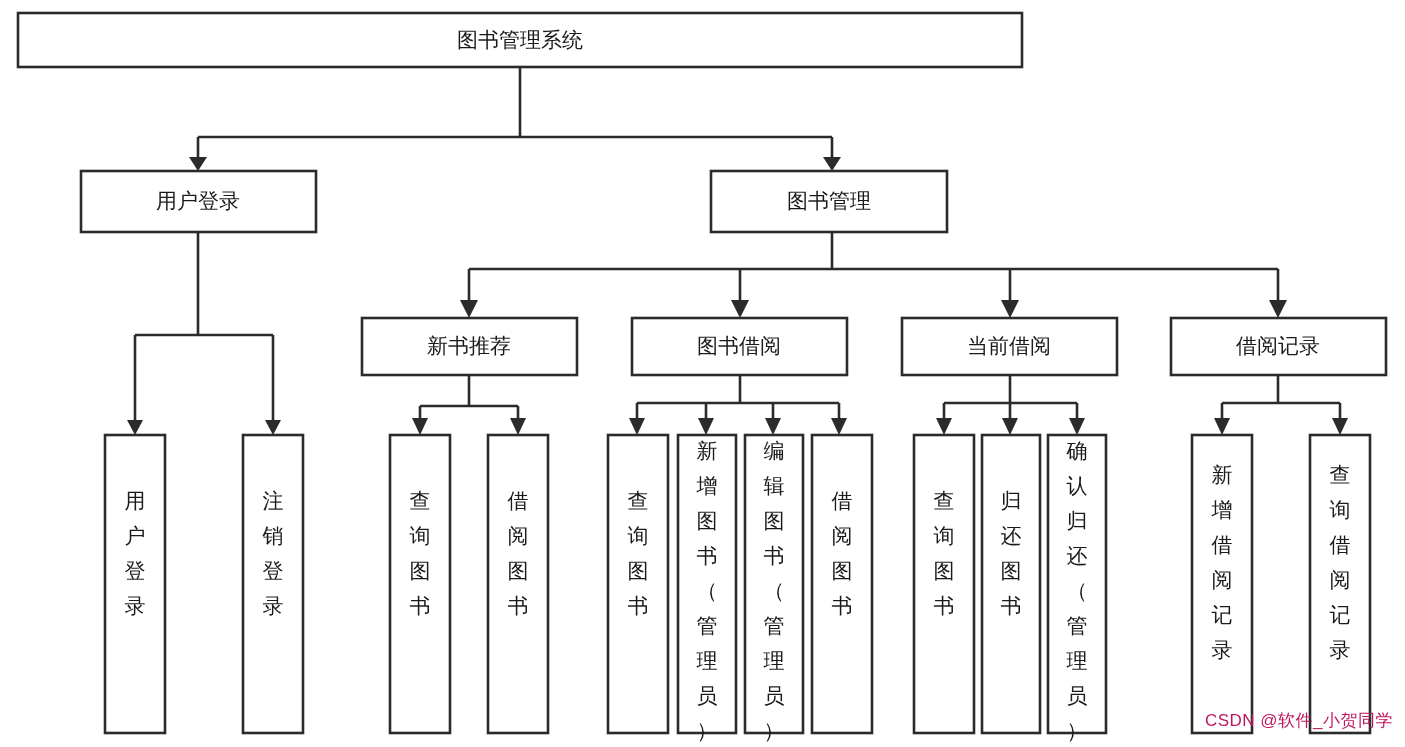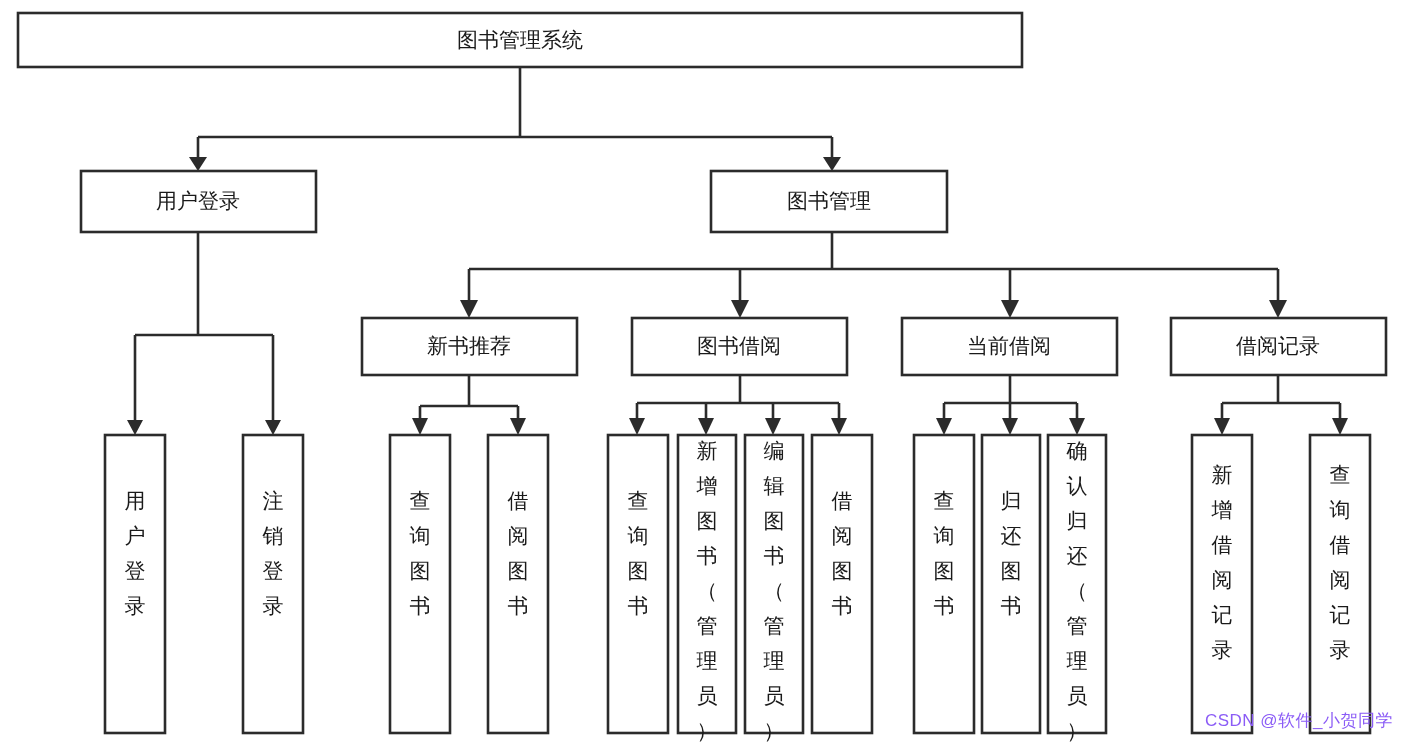--- a/index.html
+++ b/index.html
@@ -54,21 +54,21 @@
     font-size: 21px;
     fill: #1a1a1a;
     text-anchor: middle;
   }
   .watermark {
     position: absolute;
     right: 12px;
     bottom: 6px;
     font-family: "Liberation Sans", "DejaVu Sans", sans-serif;
     font-size: 17px;
-    color: #8b5cf6;
+    color: #be185d;
     letter-spacing: 0.5px;
     white-space: nowrap;
     pointer-events: none;
   }
 </style>
 </head>
 <body>
 
 <div id="diagram-root">
 

